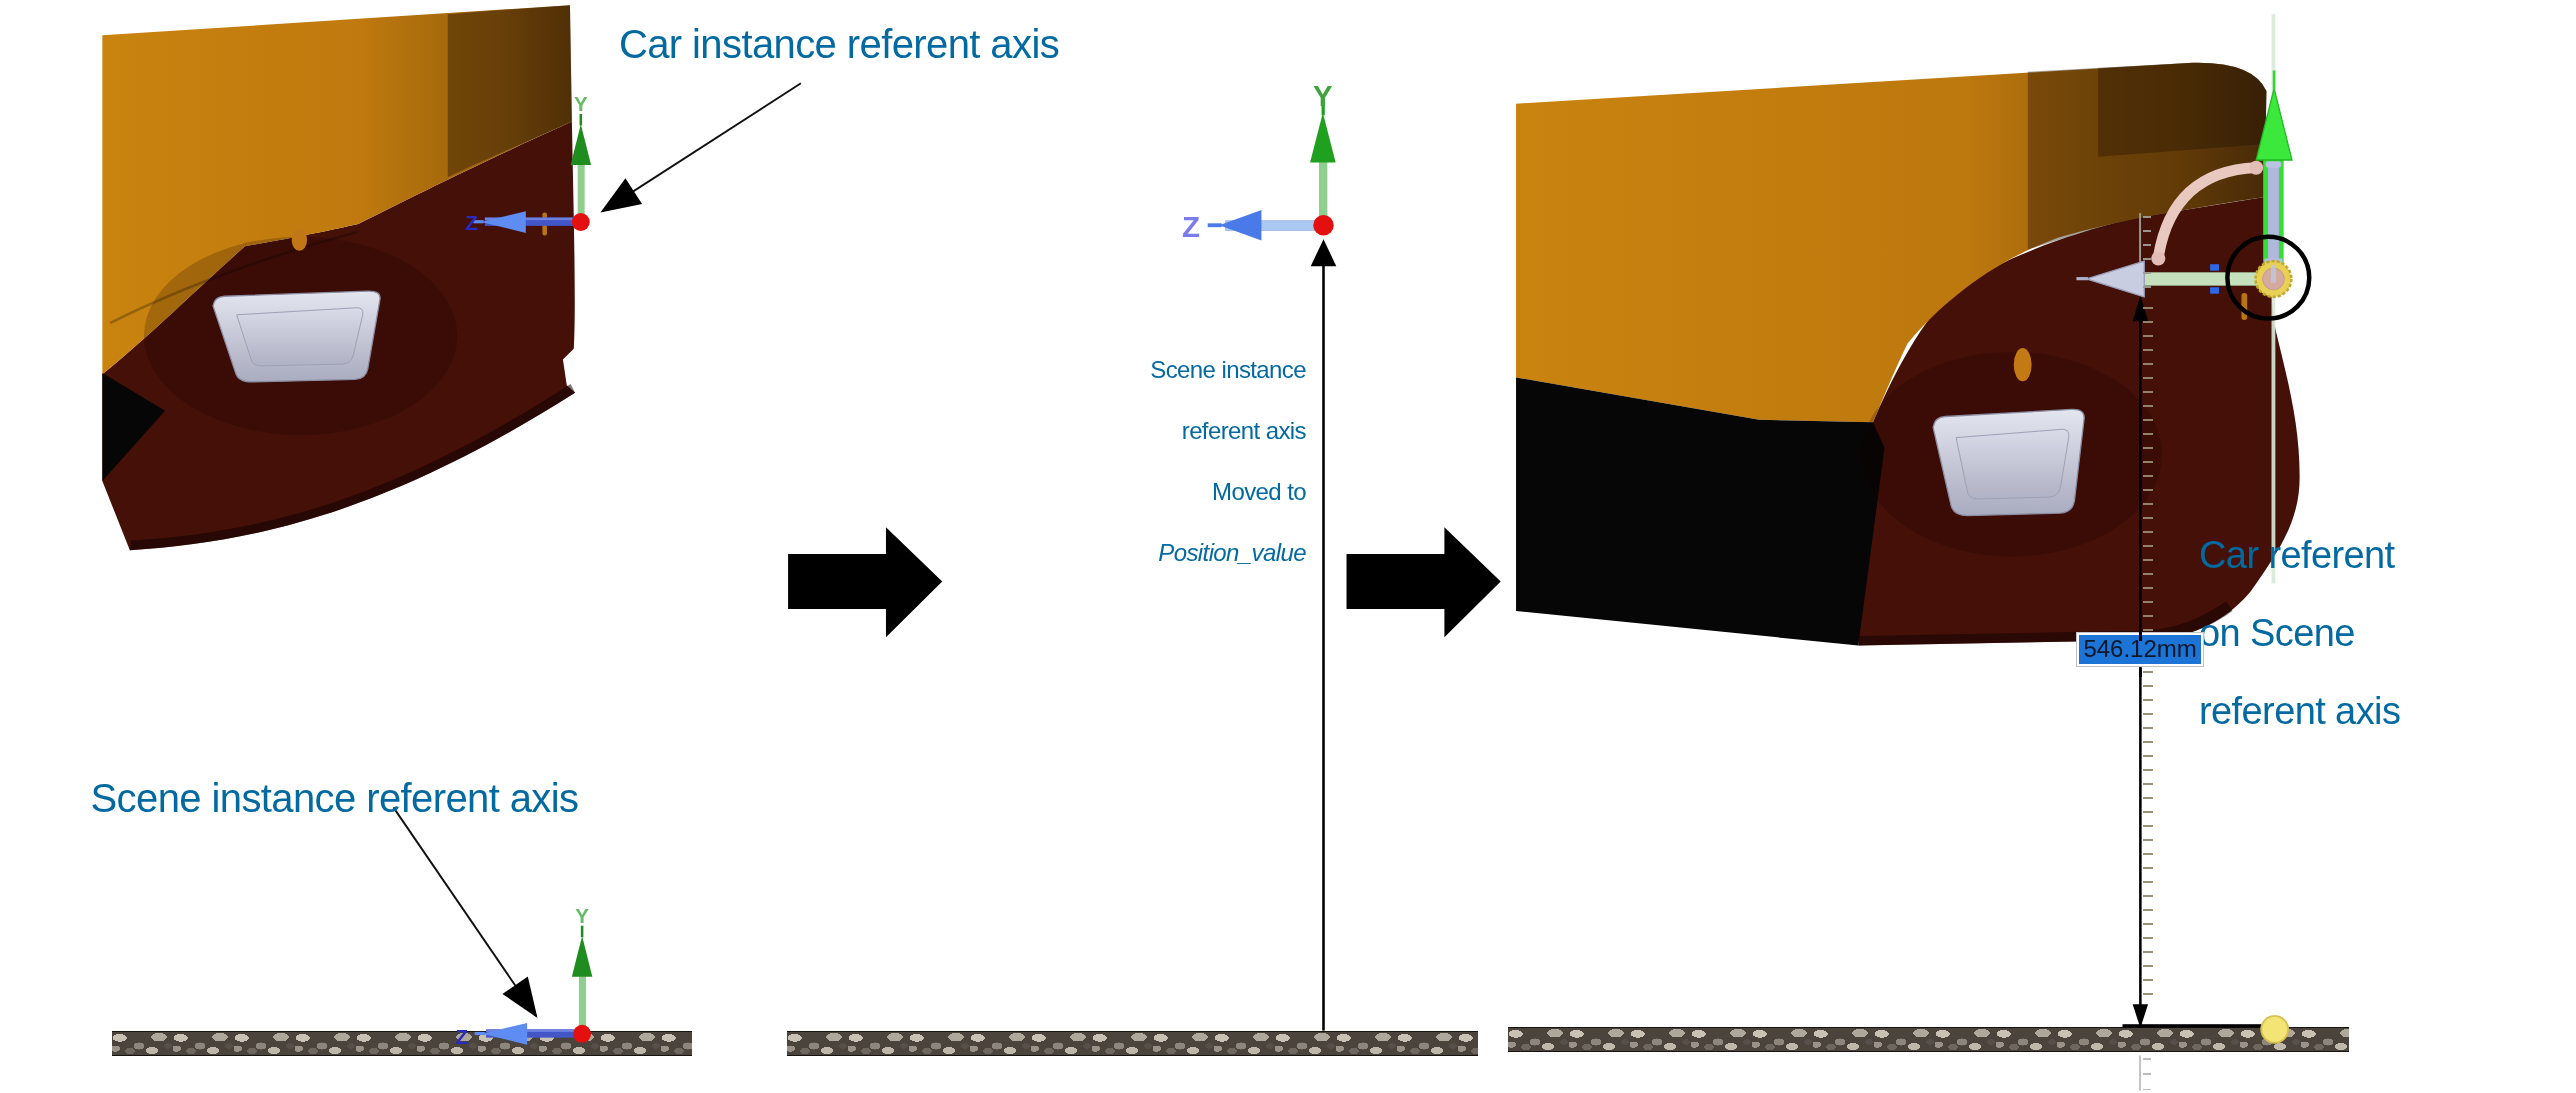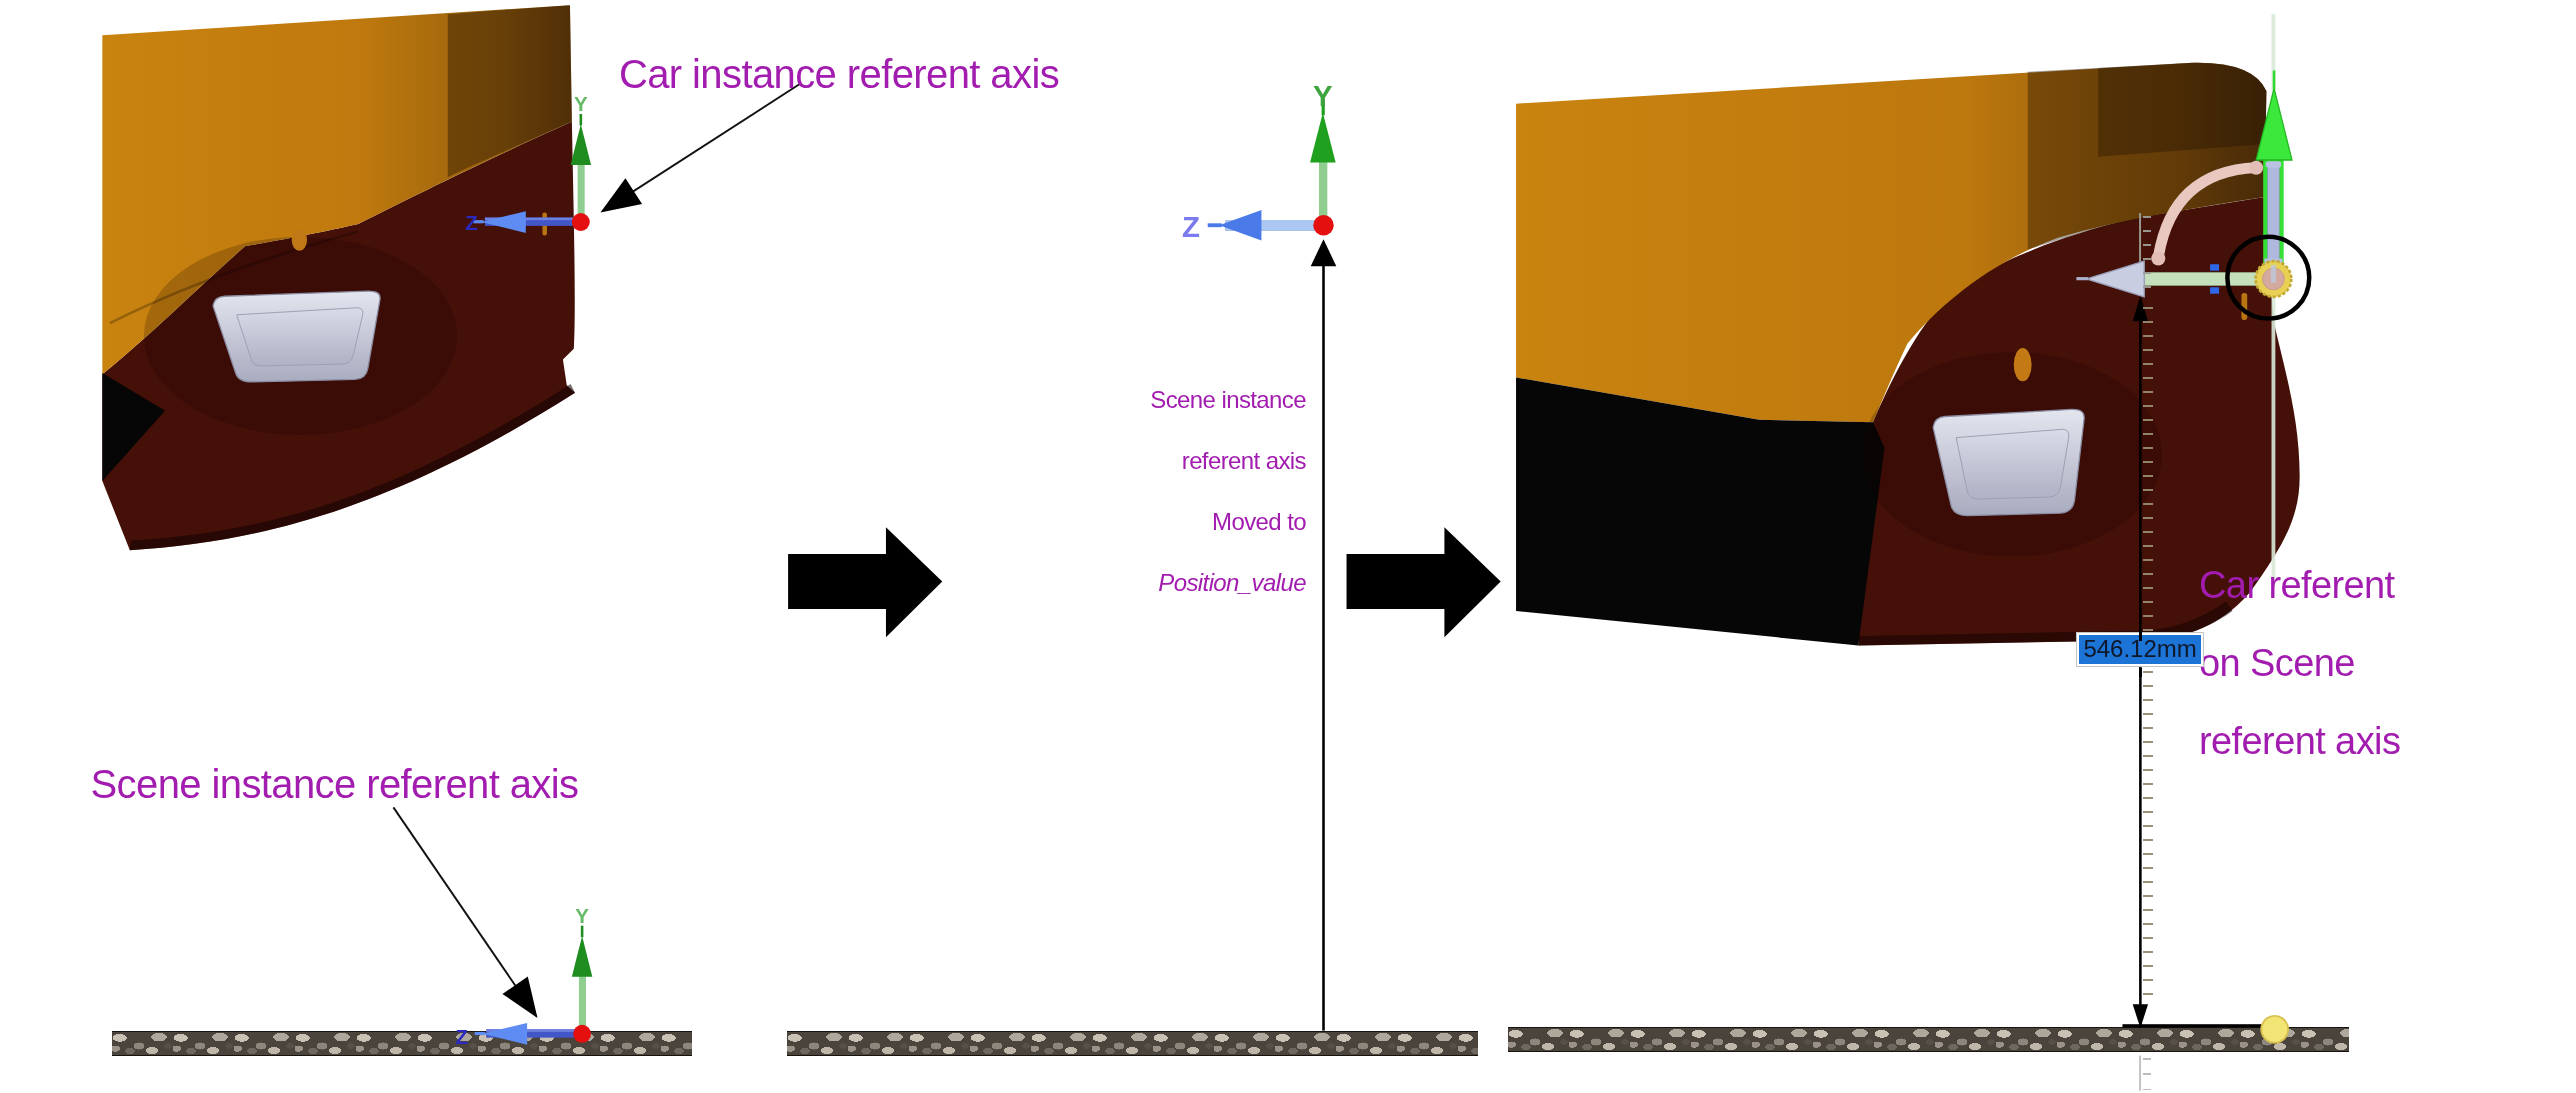--- a/index.html
+++ b/index.html
@@ -1,20 +1,20 @@
 <!DOCTYPE html>
 <html style="--car-orange: #C0790E; --car-maroon: #451008; --car-black: #060606; --handle-silver: #CDCFDE; --axis-green-dark: #1E8C1E; --axis-green-light: #8FCE8F; --axis-green-label: #52AE52; --axis-blue-dark: #4356C8; --axis-blue-light: #5E8CF2; --axis-blue-mid-shaft: #ABC8F2; --axis-blue-mid-head: #4A7AE8; --origin-red: #E41010; --manip-green: #35E035; --manip-lavender: #B0B8DE; --manip-palegreen: #C6E0BE; --manip-pink: #E9C8C0; --manip-yellow: #E8D054; --dot-yellow: #F2E475; --highlight-blue: #1B74D6; --field-border: #C3C3C3; --ground-base: #4A443C;font-size:10.2px"><head>
 <meta charset="utf-8">
 <style>
   html,body{margin:0;padding:0;background:#ffffff;}
   #canvas{position:relative;width:2576px;height:1094px;background:#fff;overflow:hidden;
           font-family:"Liberation Sans", sans-serif;}
-  .txt{position:absolute;color:#a21caf;z-index:4;margin-top:30px;}
+  .txt{position:absolute;color:#0369a1;z-index:4;}
   #car-label{left:583px;top:22px;width:512px;text-align:center;font-size:40px;letter-spacing:-0.6px;}
-  #scene-label{left:18px;top:732px;width:633px;text-align:center;font-size:40px;letter-spacing:-0.6px;}
+  #scene-label{left:18px;top:776px;width:633px;text-align:center;font-size:40px;letter-spacing:-0.6px;}
   #mid-caption{left:945px;top:339px;width:361px;text-align:right;font-size:24px;line-height:61px;letter-spacing:-0.6px;}
   #right-caption{left:2199px;top:516px;width:371px;text-align:left;font-size:38px;line-height:78px;letter-spacing:-0.6px;}
   .italic{font-style:italic;}
   
   .ground{position:absolute;height:23px;z-index:1;background-color:var(--ground-base,#4a443c);
     border-top:1.9px solid #17140f;border-bottom:1.9px solid #17140f;
     background-image:
       radial-gradient(ellipse 11.5px 6.4px at 7.7px 5.8px,  #c9c1b4 0 60%, transparent 61%),
       radial-gradient(ellipse 9px 5.8px  at 27px 14px, #8d867c 0 60%, transparent 61%),
       radial-gradient(ellipse 12.8px 7px at 47px 5.1px,  #aea79b 0 60%, transparent 61%),

